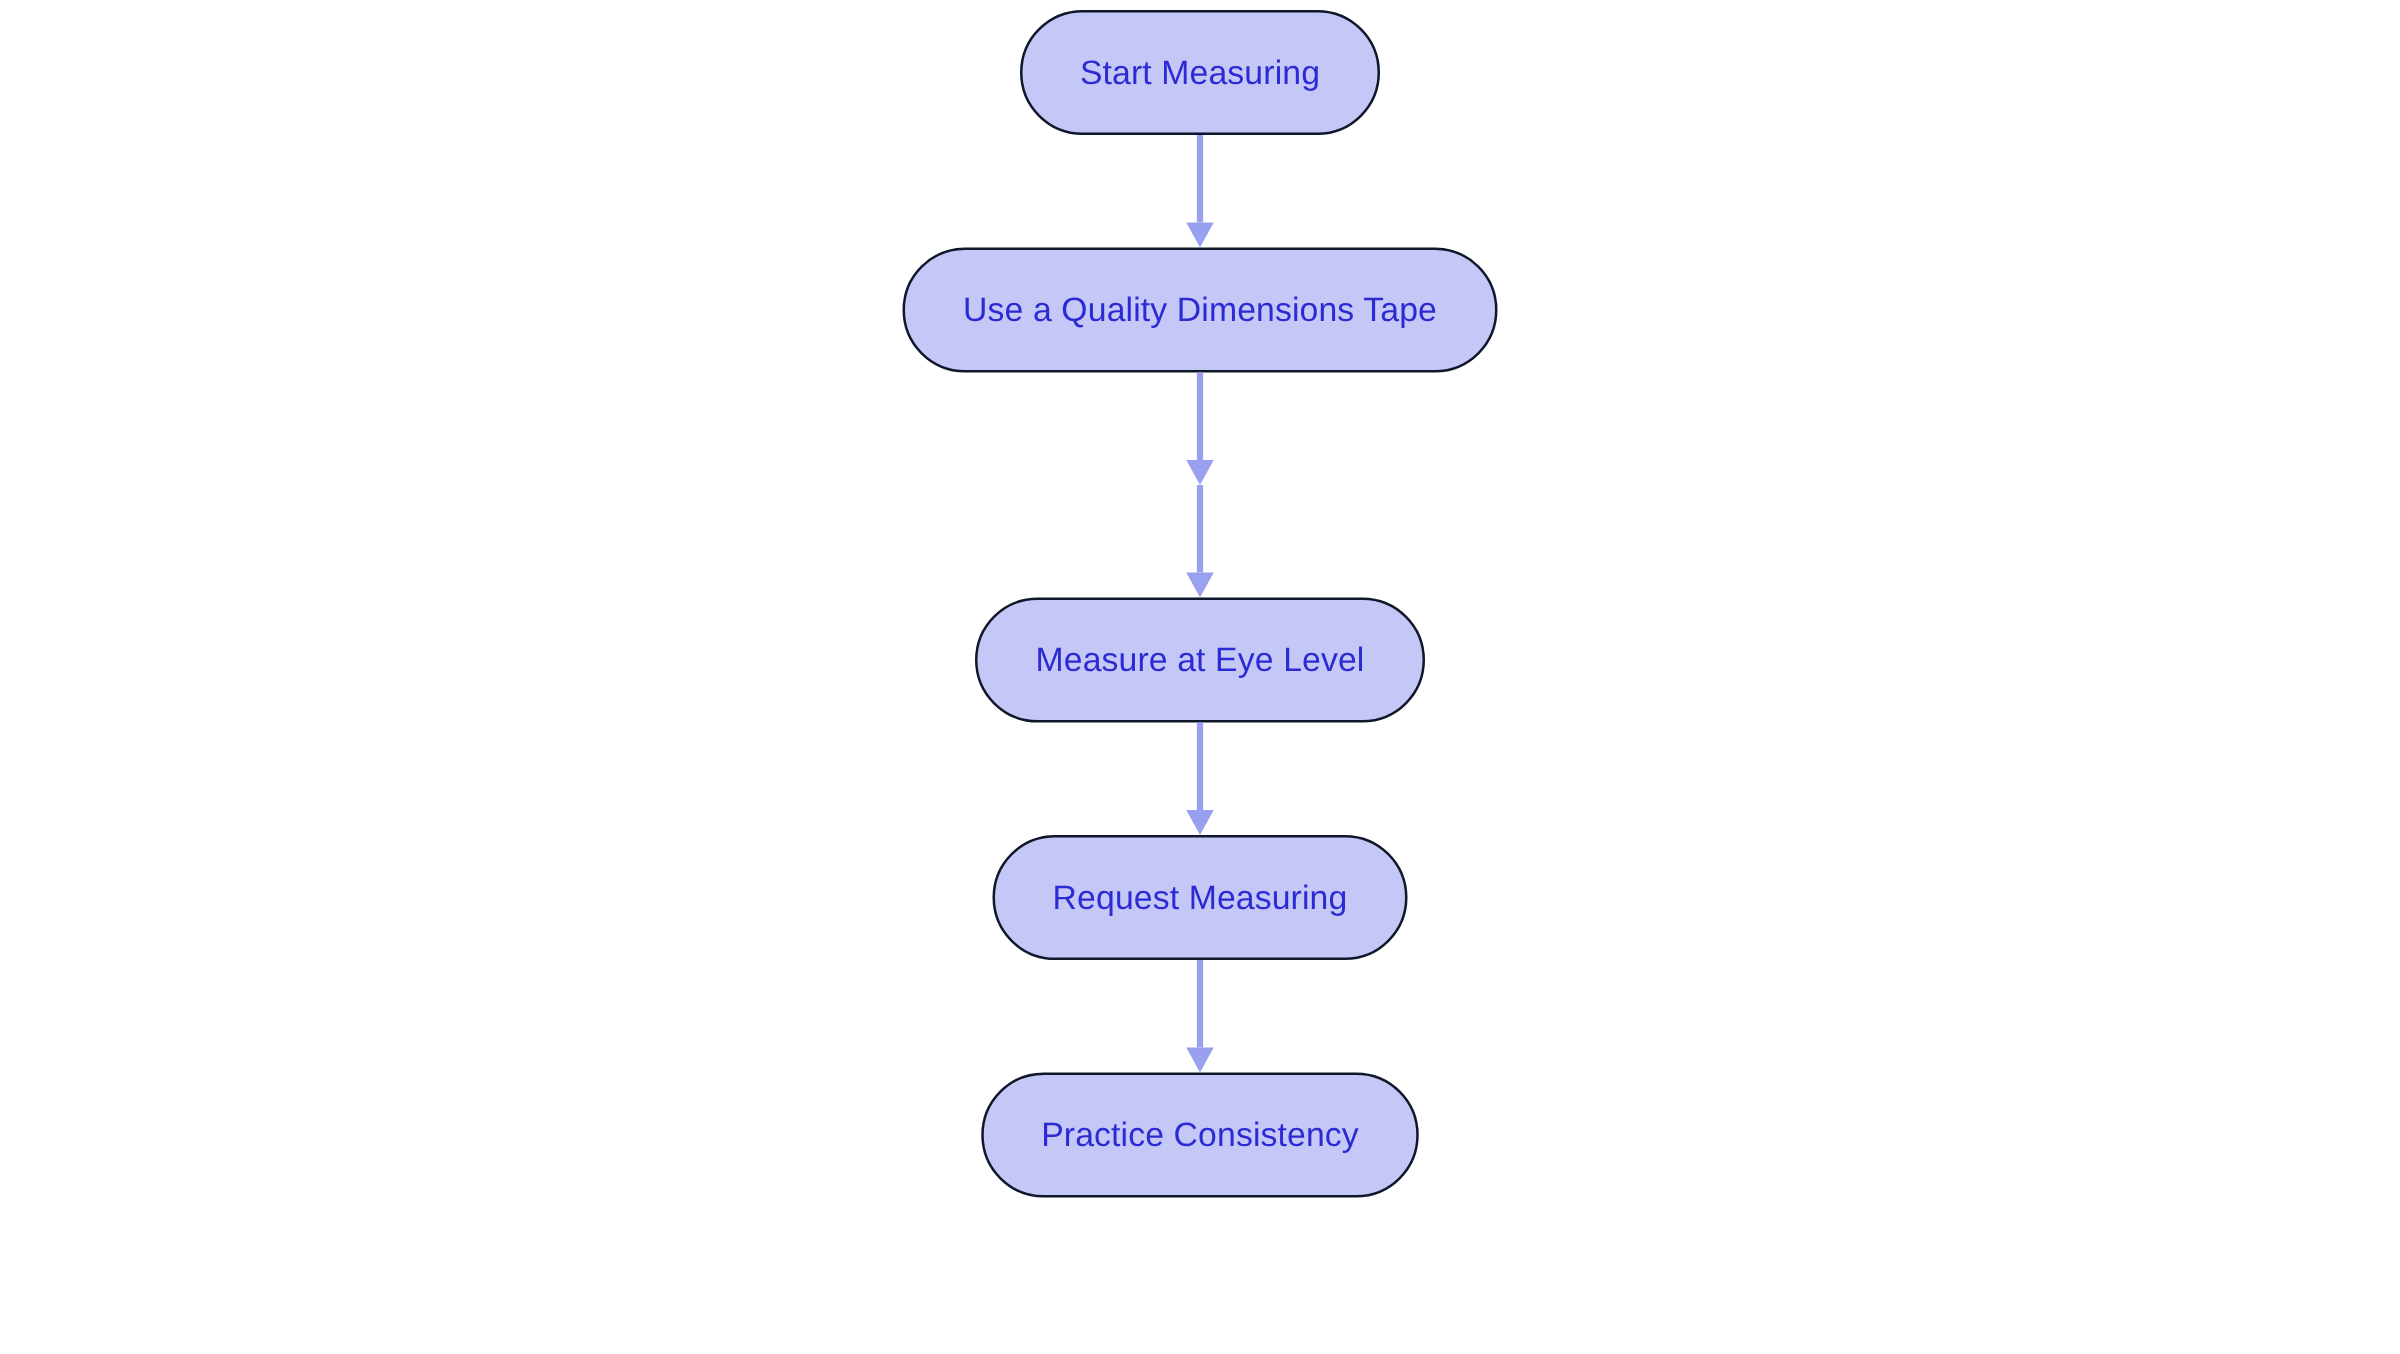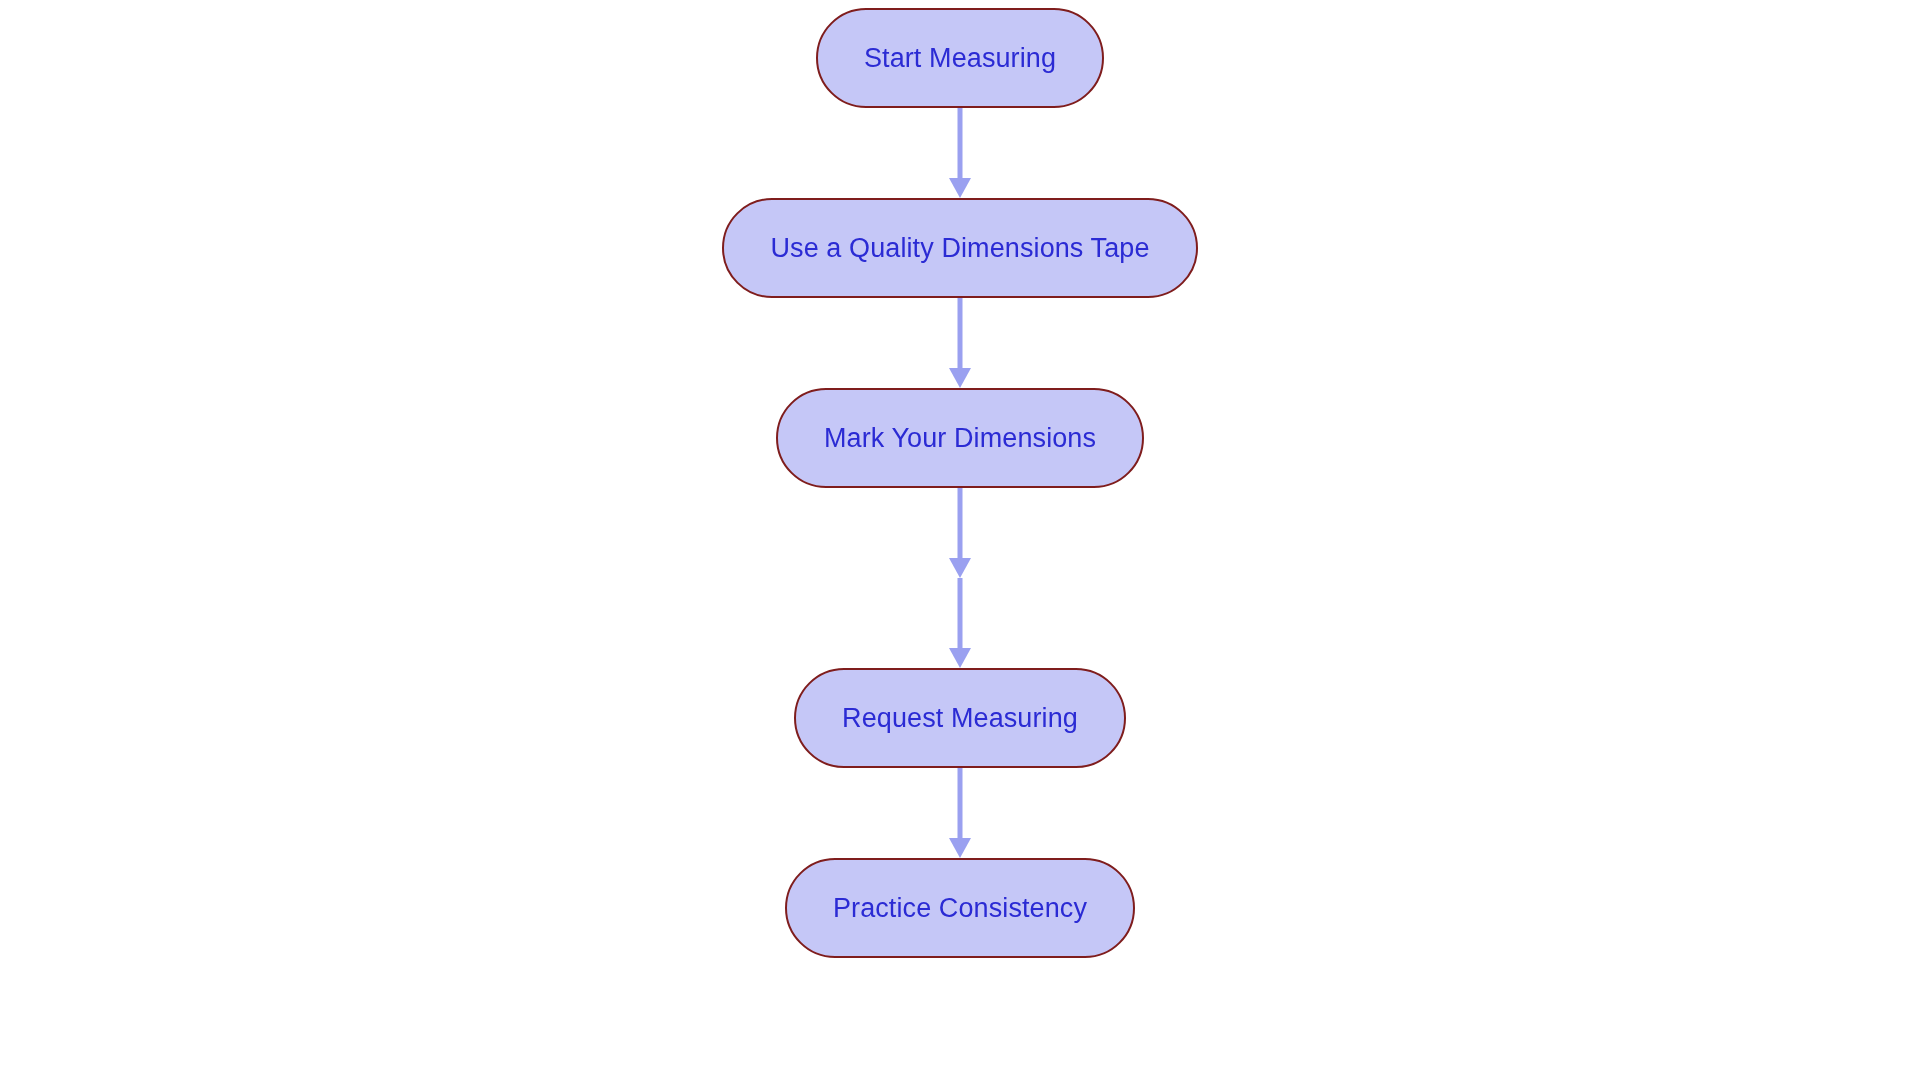--- a/index.html
+++ b/index.html
@@ -33,21 +33,21 @@
 
   .flow-node {
     box-sizing: border-box;
     height: 100px;
     min-width: 180px;
     padding: 0 46px;
     display: flex;
     align-items: center;
     justify-content: center;
     background: #c5c7f7;
-    border: 2px solid #7f1d1d;
+    border: 2px solid #0f172a;
     border-radius: 50px;
     white-space: nowrap;
   }
 
   .flow-node-label {
     font-family: "Liberation Sans", sans-serif;
     font-size: 27px;
     font-weight: 400;
     color: #2b2bd4;
     letter-spacing: 0.1px;
@@ -100,29 +100,29 @@
 
     <div class="flow-node">
       <span class="flow-node-label">Use a Quality Dimensions Tape</span>
     </div>
 
     <div class="flow-connector">
       <div class="conn-line"></div>
       <div class="conn-arrowhead"></div>
     </div>
 
-    <div class="flow-node">
-      <span class="flow-node-label">Mark Your Dimensions</span>
-    </div>
 
     <div class="flow-connector">
       <div class="conn-line"></div>
       <div class="conn-arrowhead"></div>
     </div>
 
+    <div class="flow-node">
+      <span class="flow-node-label">Measure at Eye Level</span>
+    </div>
 
     <div class="flow-connector">
       <div class="conn-line"></div>
       <div class="conn-arrowhead"></div>
     </div>
 
     <div class="flow-node">
       <span class="flow-node-label">Request Measuring</span>
     </div>
 

